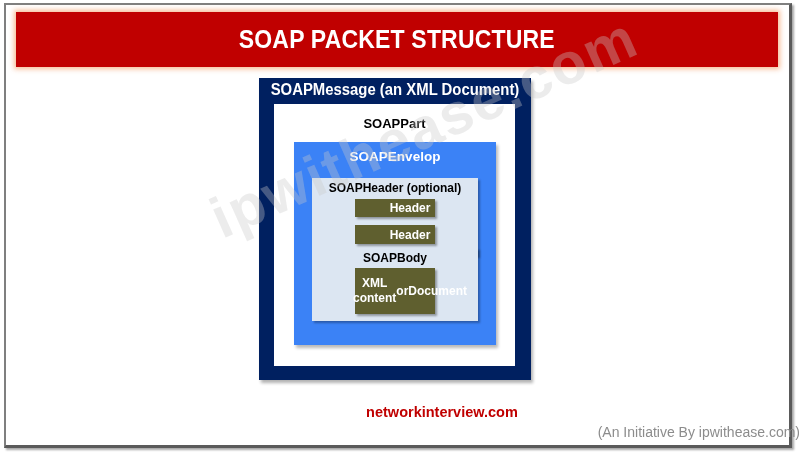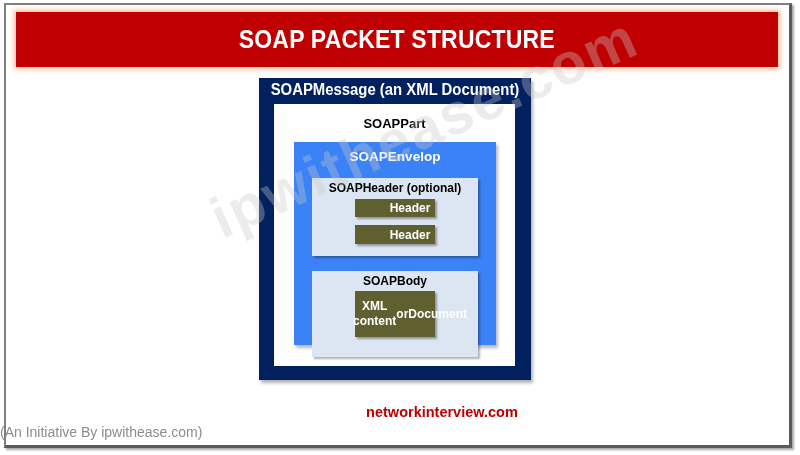--- a/index.html
+++ b/index.html
@@ -93,21 +93,21 @@
       font-size: 13.5px;
     }
     .inner-box {
       position: absolute;
       left: 18px;
       width: 166px;
       background: #dce6f2;
       box-shadow: 2px 2px 2px rgba(0,0,0,0.3);
     }
     .soap-header { top: 36px; height: 78px; }
-    .soap-body { top: 129px; height: 86px; }
+    .soap-body { top: 106px; height: 73px; }
     .inner-label {
       position: absolute;
       left: 0; top: 3px; width: 100%;
       text-align: center;
       font-weight: bold;
       font-size: 12px;
       color: #000000;
     }
     .olive-box {
       position: absolute;
@@ -134,21 +134,21 @@
       left: 0; top: 404px; width: 800px;
       text-align: center;
       color: #c00000;
       font-weight: bold;
       font-size: 14.5px;
       margin-left: 42px;
     }
     .footer-sub {
       position: absolute;
       left: 0; top: 424px; width: 800px;
-      text-align: left;
+      text-align: right;
       color: #8c8c8c;
       font-size: 14px;
     }
   </style>
 </head>
 <body>
 
 <div class="frame"></div>
 
 <div class="title-bar">

